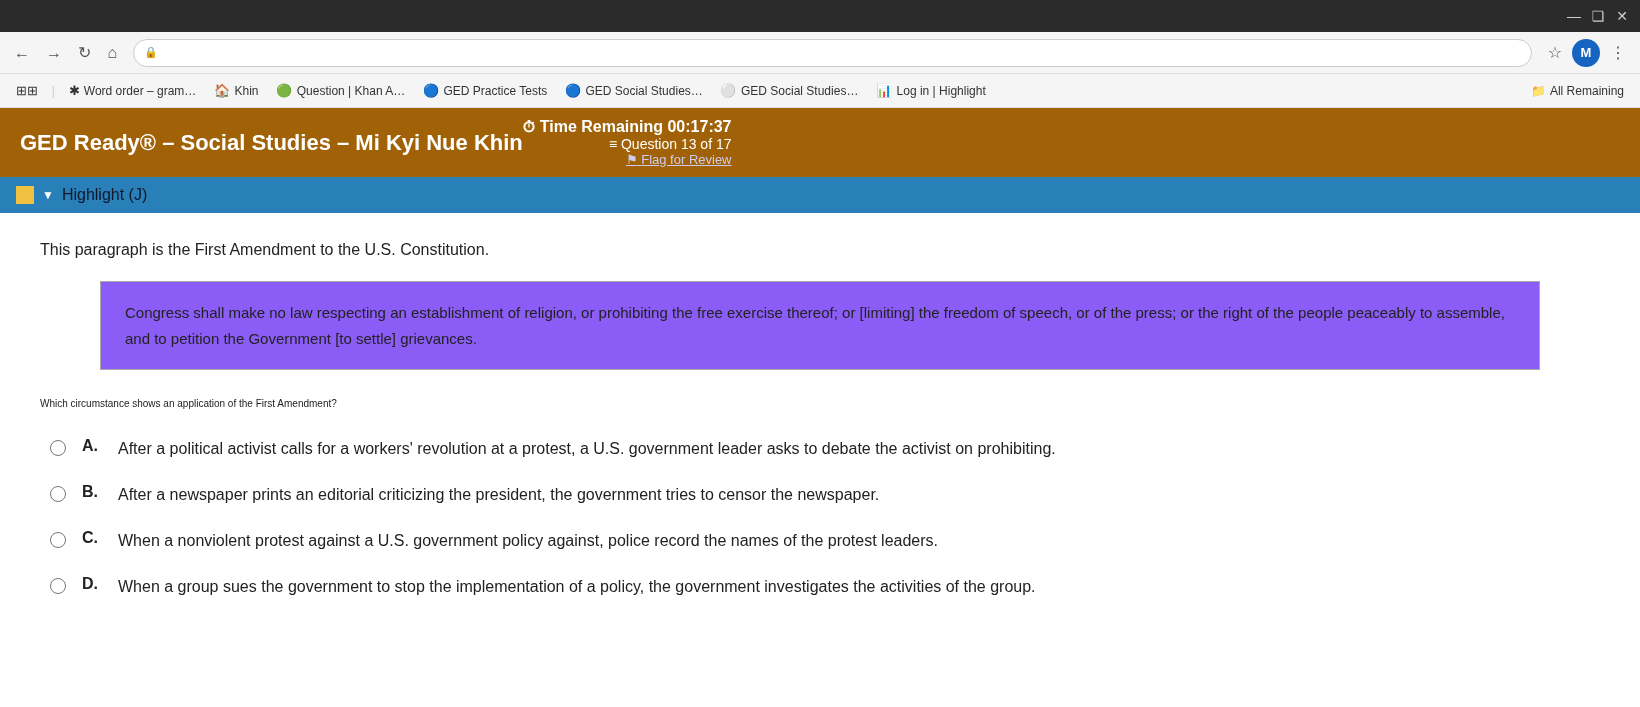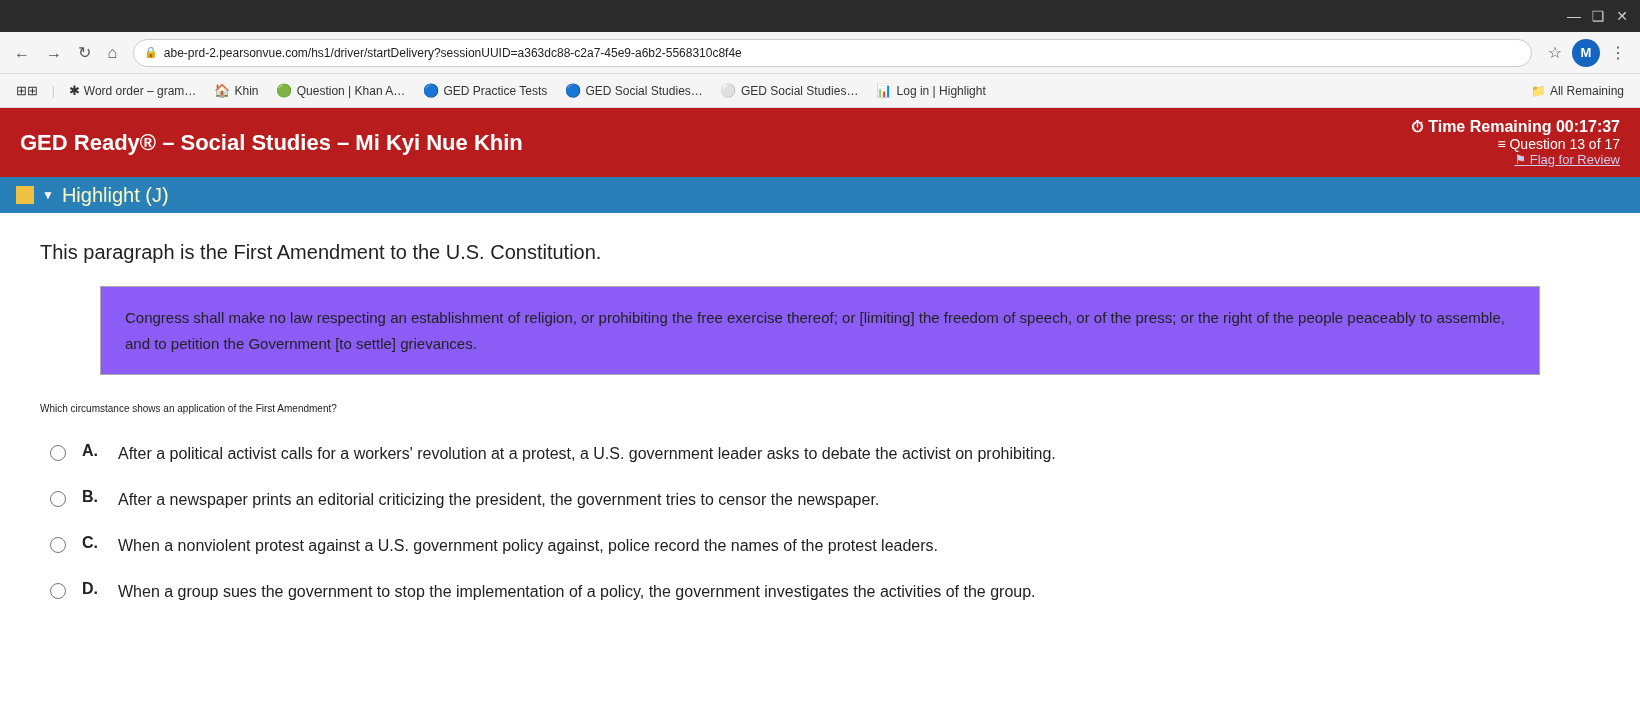--- a/index.html
+++ b/index.html
@@ -114,26 +114,26 @@
       font-size: 12px;
     }
 
     
     .ged-app {
       background: #e8e8e8;
       width: 100%;
     }
 
     .ged-header {
-      background: #b91c1c;
+      background: #a16207;
       color: white;
       padding: 10px 20px;
       display: flex;
       align-items: center;
-      justify-content: space-between;
+      justify-content: flex-start;
       min-height: 56px;
     }
     .ged-title {
       font-size: 22px;
       font-weight: bold;
       color: white;
     }
     .ged-header-right {
       text-align: right;
       font-size: 14px;
@@ -160,38 +160,38 @@
       gap: 8px;
       min-height: 36px;
     }
     .highlight-square {
       width: 18px;
       height: 18px;
       background: #f0c040;
       display: inline-block;
     }
     .highlight-label {
-      color: #fef9c3;
-      font-size: 20px;
+      color: #0f172a;
+      font-size: 16px;
       font-weight: 500;
     }
     .highlight-arrow {
       color: white;
       font-size: 12px;
     }
 
     
     .content-area {
       background: white;
       padding: 28px 40px 40px 40px;
       min-height: 500px;
     }
 
     .intro-text {
-      font-size: 20px;
+      font-size: 16px;
       color: #222;
       margin-bottom: 22px;
     }
 
     .quote-box {
       border: 1.5px solid #aaa;
       padding: 18px 24px;
       margin: 0 60px 28px 60px;
       background: #8b5cf6;
       font-size: 15px;
@@ -250,21 +250,20 @@
   </div>
 
   <div class="nav-bar">
     <button class="nav-btn">←</button>
     <button class="nav-btn">→</button>
     <button class="nav-btn">↻</button>
     <button class="nav-btn">⌂</button>
 
     <div class="address-bar">
       <span class="address-bar-icon">🔒</span>
-      <span class="address-text">abe-prd-2.pearsonvue.com/hs1/driver/startDelivery?sessionUUID=a363dc88-c2a7-45e9-a6b2-5568310c8f4e</span>
     </div>
 
     <button class="star-btn">☆</button>
     <button class="profile-btn" style="background:#1565c0;color:white;border-radius:50%;width:28px;height:28px;font-size:13px;font-weight:bold;">M</button>
     <button class="menu-btn">⋮</button>
   </div>
 
   <div class="bookmarks-bar">
     <div class="bookmark-item">
       <span class="bookmark-icon">⊞⊞</span>

